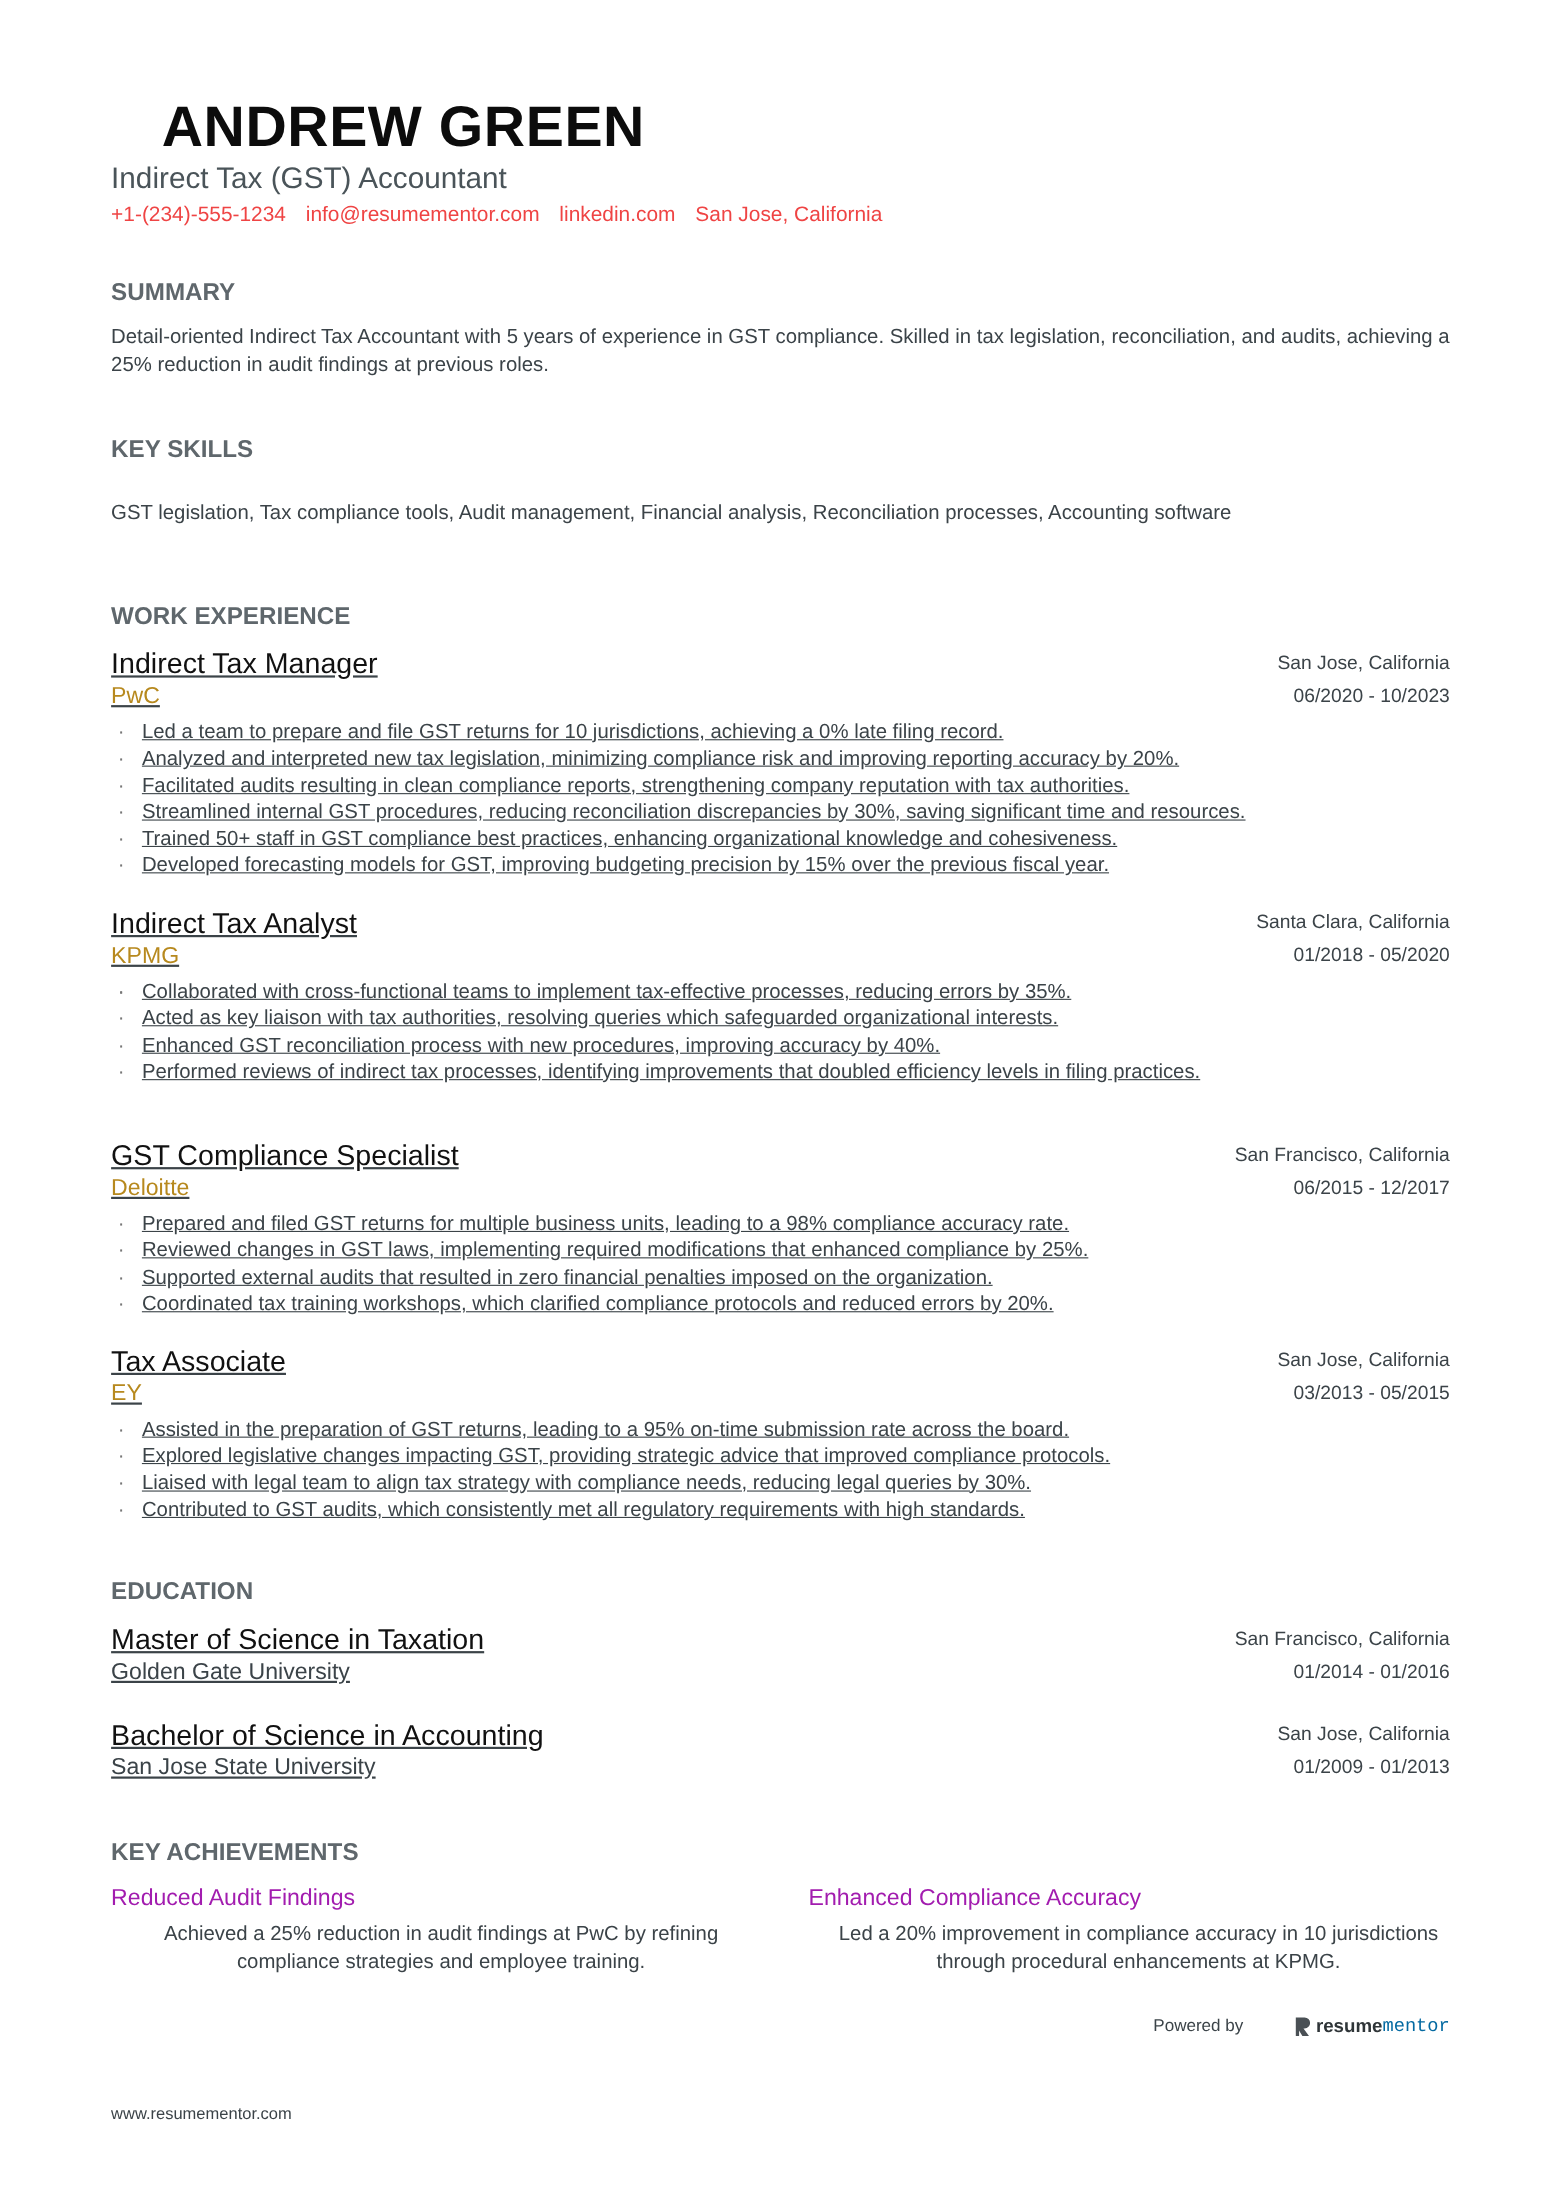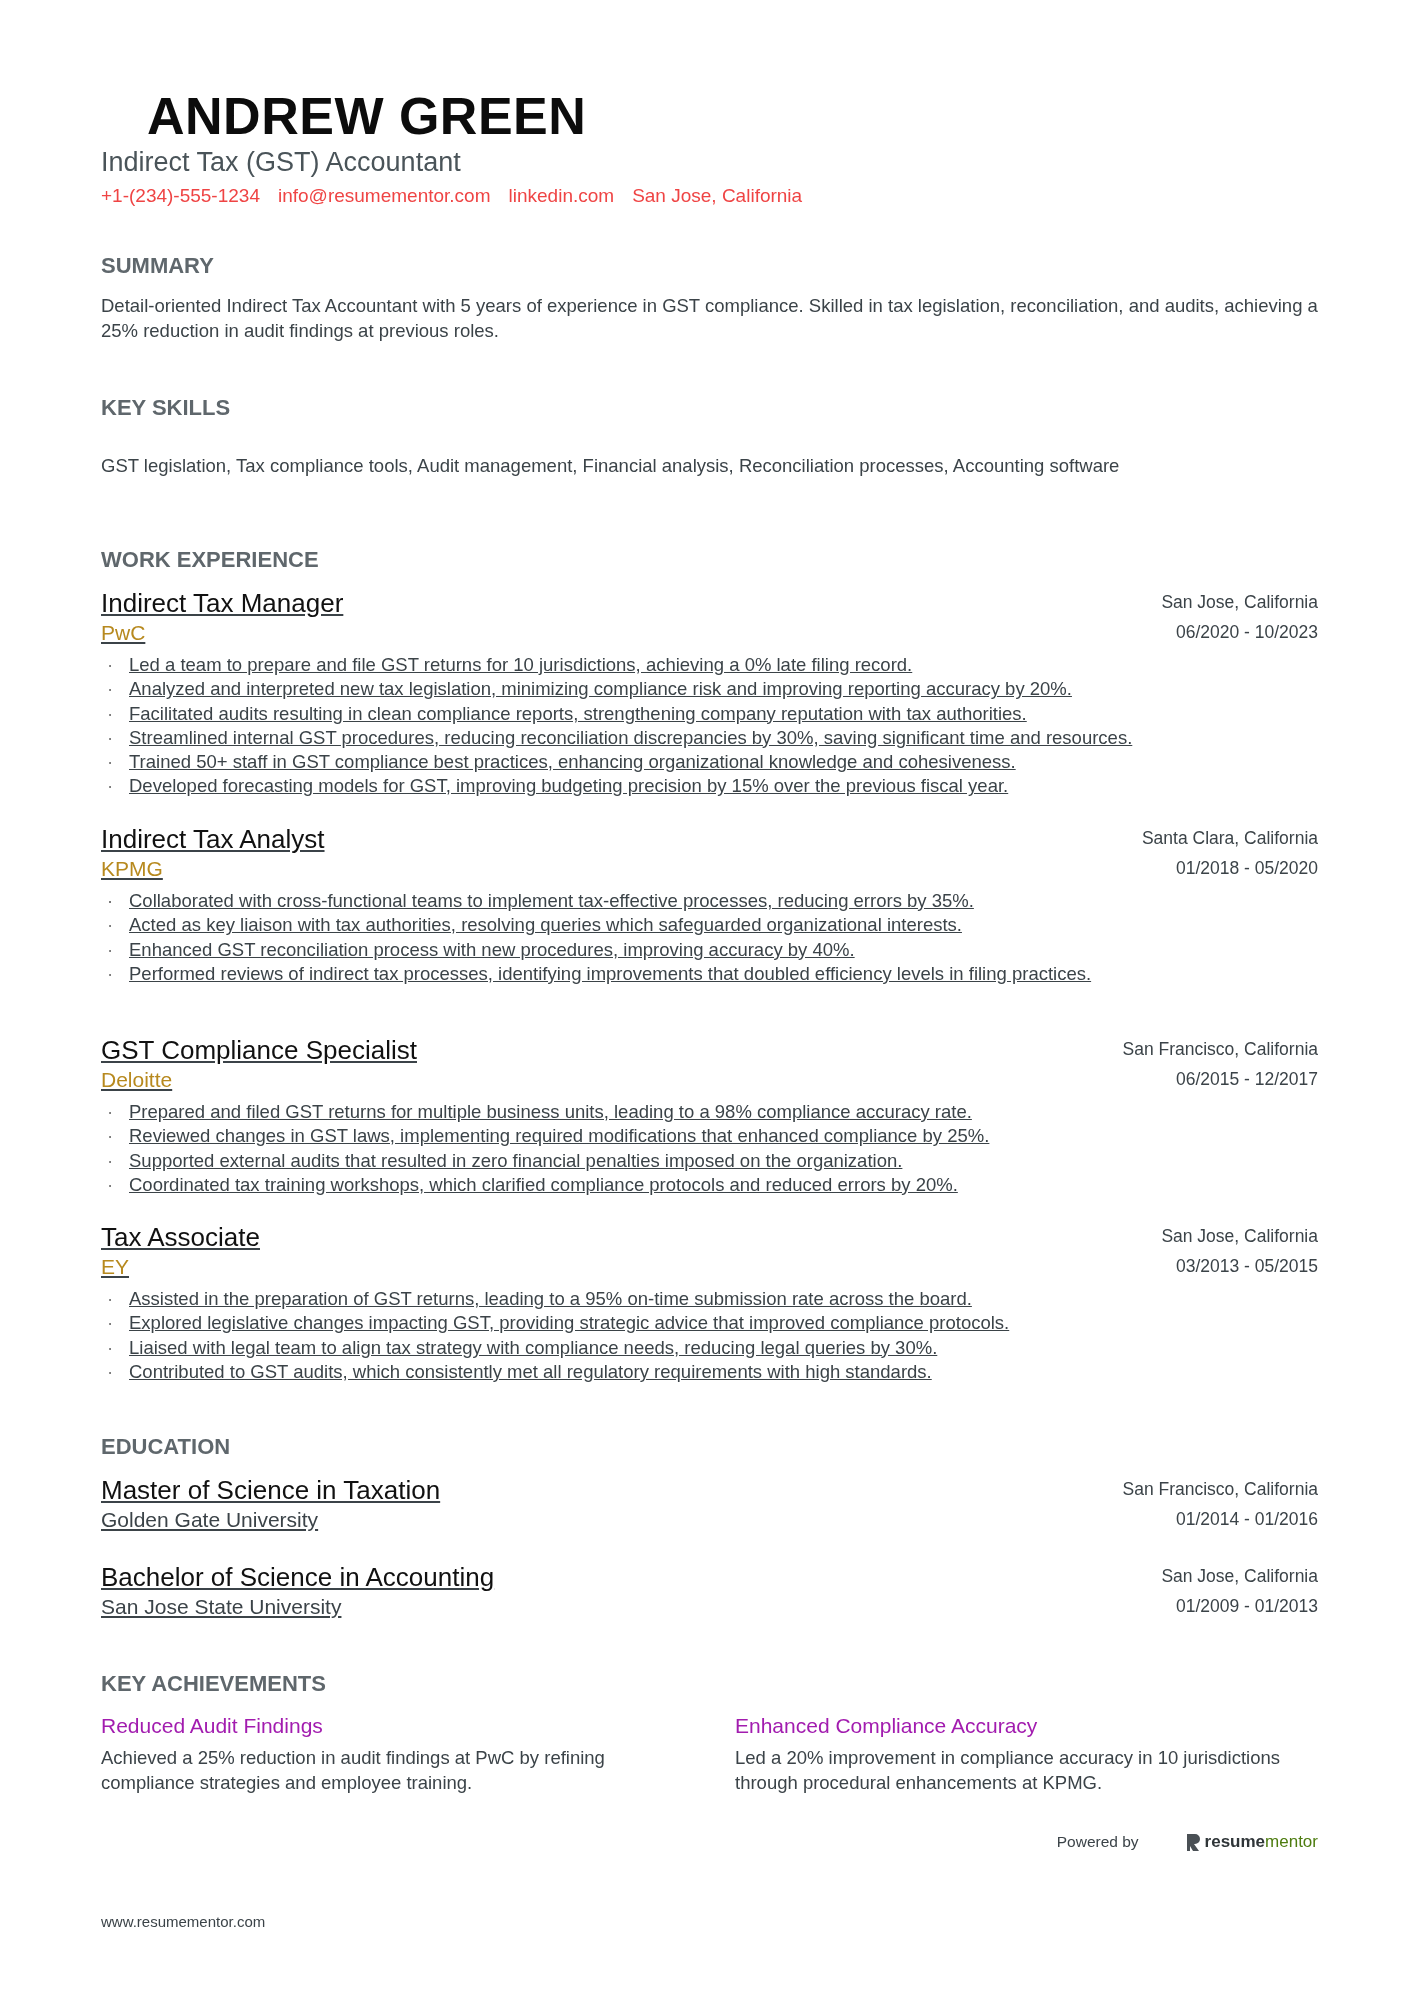--- a/index.html
+++ b/index.html
@@ -15,26 +15,26 @@
   .job-title { font-size: 26px; color: #111; line-height: 32px; white-space: nowrap; }
   .job-company { font-size: 21px; color: #b7891e; line-height: 28px; white-space: nowrap; }
   .job-sub { font-size: 21px; color: #3b4348; line-height: 28px; white-space: nowrap; }
   .job-right { position: absolute; right: 0; top: 0; text-align: right; font-size: 17.5px; color: #3b4348; }
   .job-right div { line-height: 30px; white-space: nowrap; }
   .bullets { list-style: none; margin: 6px 0 0 0; padding: 0; }
   .bullets li { position: relative; padding-left: 28px; font-size: 18.5px; line-height: 24.3px; color: #3b4348; white-space: nowrap; }
   .bullets li .dot { position: absolute; left: 6px; top: 0; color: #777; }
   .ach { position: absolute; width: 600px; }
   .ach-title { font-size: 21px; font-weight: 400; color: #a21caf; line-height: 28px; white-space: nowrap; }
-  .ach-text { font-size: 18.5px; line-height: 24.5px; color: #3b4348; margin-top: 6px; }
+  .ach-text { font-size: 18.5px; line-height: 24.5px; color: #3b4348; margin-top: 6px; text-align: center; }
   .footer-left { position: absolute; left: 101px; top: 1913px; font-size: 15px; color: #3b4348; }
   .footer-right { position: absolute; right: 92px; top: 1832px; display: flex; align-items: center; gap: 46px; font-size: 15.5px; color: #3b4348; }
   .brand { display: flex; align-items: center; gap: 4px; font-size: 17px; }
   .brand .b1 { font-weight: 700; color: #2f3538; }
-  .brand .b2 { color: #4d7c0f; }
+  .brand .b2 { color: #0369a1; font-family: Liberation Mono, monospace; }
 </style>
 </head>
 <body>
 
 <div class="page">
 
   <div class="name">ANDREW GREEN</div>
   <div class="title">Indirect Tax (GST) Accountant</div>
   <div class="contact">
     <span>+1-(234)-555-1234</span>

